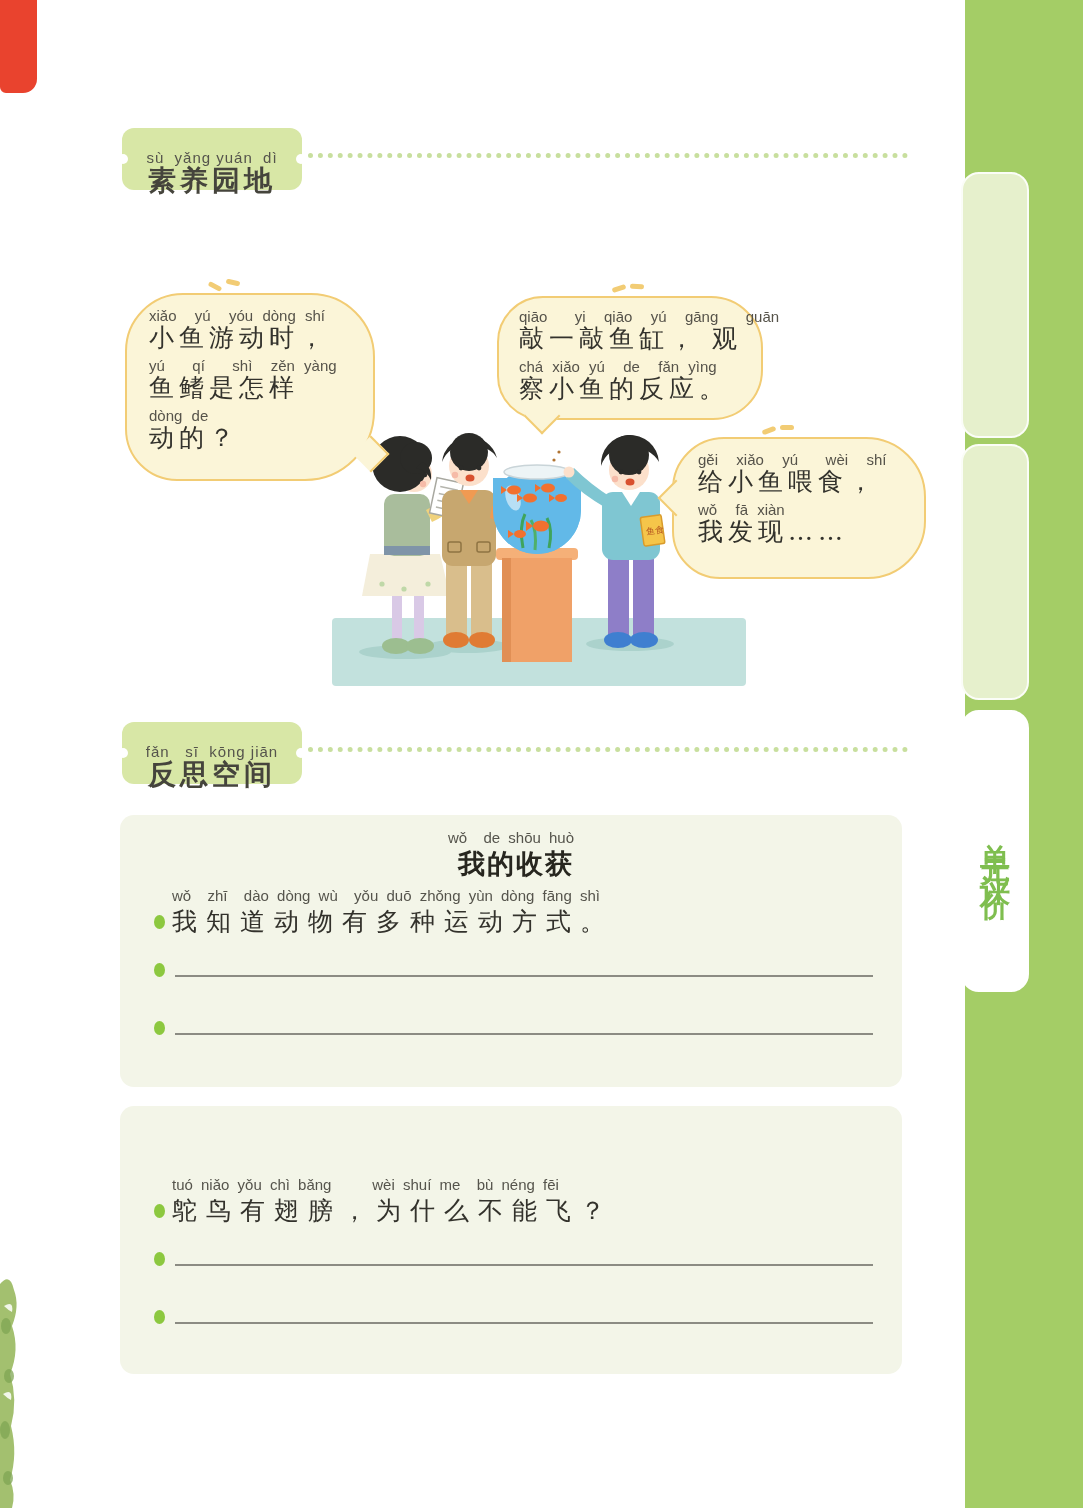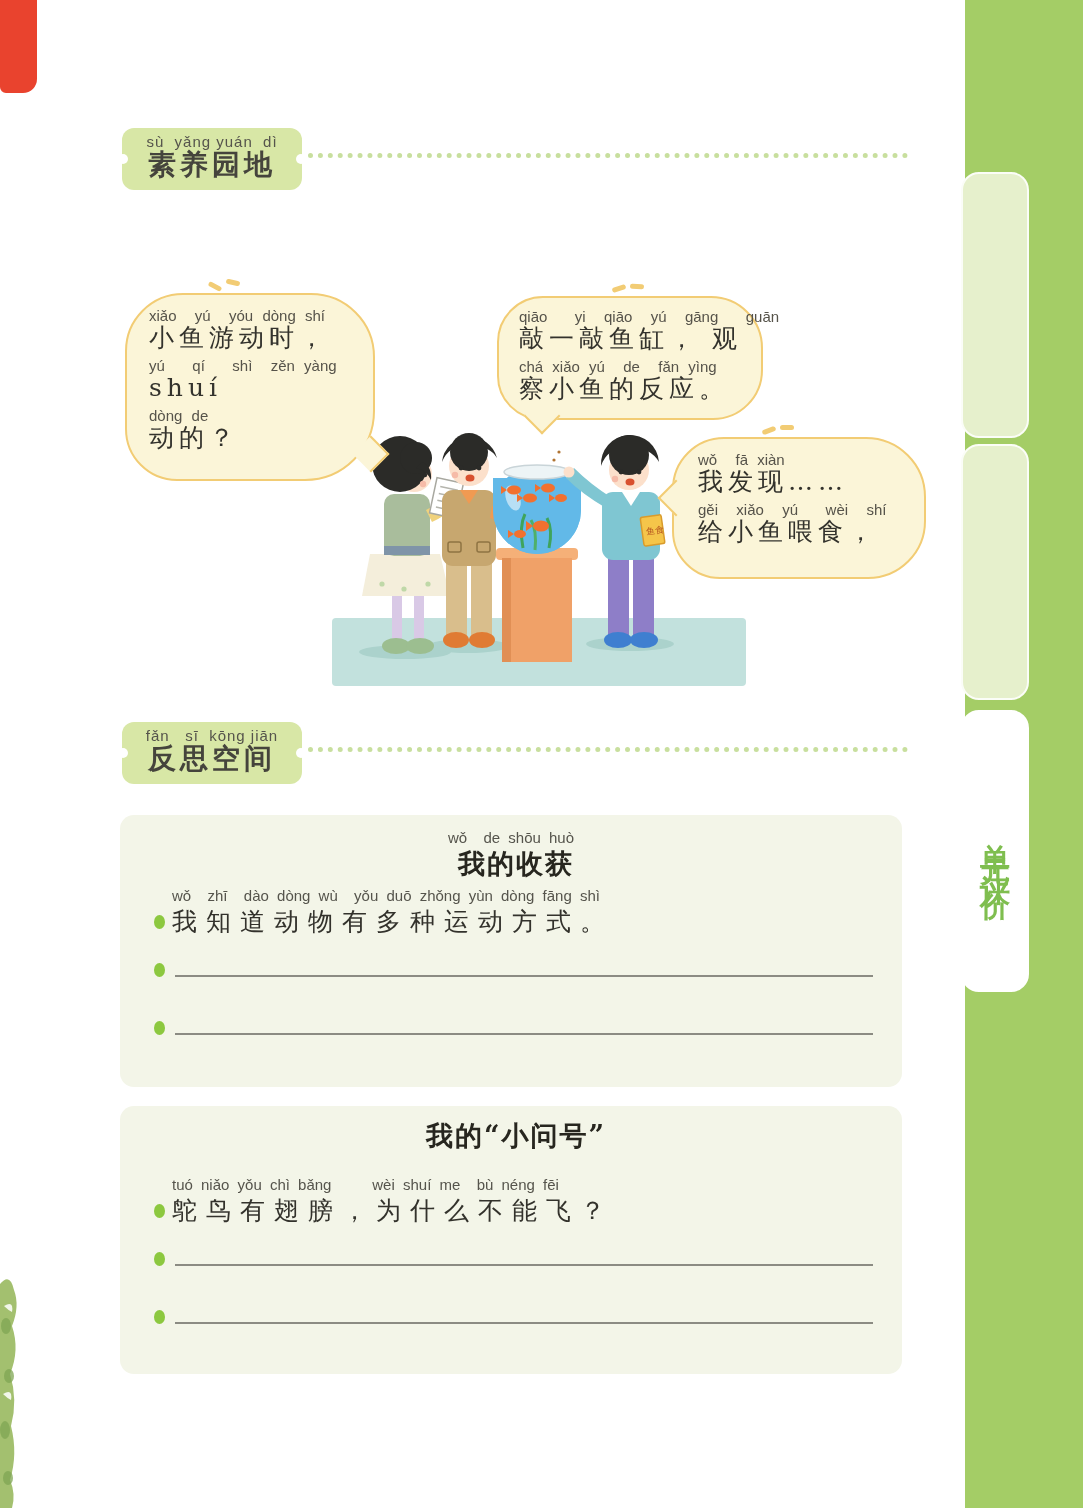--- a/index.html
+++ b/index.html
@@ -23,21 +23,21 @@
 
   
   .badge{position:absolute;left:122px;width:180px;height:62px;background:#D8E7A6;
          border-radius:12px;text-align:center;}
   .badge::before,.badge::after{content:"";position:absolute;top:50%;width:10px;height:10px;
          margin-top:-5px;background:#fff;border-radius:50%;}
   .badge::before{left:-4px;}
   .badge::after{right:-4px;}
   .badge1{top:128px;}
   .badge2{top:722px;}
-  .badge-pinyin{font-size:15px;color:#55544C;padding-top:5px;letter-spacing:1px;white-space:pre;}
+  .badge-pinyin{font-size:15px;color:#55544C;padding-top:21px;letter-spacing:1px;white-space:pre;}
   .badge-hanzi{font-size:28px;font-weight:bold;color:#45443C;letter-spacing:4px;line-height:1.1;}
 
   .dotted{position:absolute;width:600px;border-top:5px dotted #C8DF9E;}
   .d1{left:308px;top:153px;}
   .d2{left:308px;top:747px;}
 
   
   .instruction{position:absolute;left:222px;top:203px;}
   .instruction .py{font-size:17px;color:#4A4A43;word-spacing:6px;white-space:pre;}
   .instruction .hz{font-size:28px;color:#2F2E29;font-family:"DejaVu Serif",serif;
@@ -111,21 +111,21 @@
   <div class="dotted d1"></div>
 
 
   <div class="bubble b1">
     <div class="line">
       <div class="py">xiǎo  yú  yóu dòng shí</div>
       <div class="hz">小鱼游动时，</div>
     </div>
     <div class="line">
       <div class="py">yú   qí   shì  zěn yàng</div>
-      <div class="hz">shuí</div>
+      <div class="hz">鱼鳍是怎样</div>
     </div>
     <div class="line">
       <div class="py">dòng de</div>
       <div class="hz">动的？</div>
     </div>
     <div class="tail tail-right"></div>
   </div>
 
   <div class="bubble b2">
     <div class="line">
@@ -134,26 +134,26 @@
     </div>
     <div class="line">
       <div class="py">chá xiǎo yú  de  fǎn yìng</div>
       <div class="hz">察小鱼的反应。</div>
     </div>
     <div class="tail tail-down"></div>
   </div>
 
   <div class="bubble b3">
     <div class="line">
+      <div class="py">gěi  xiǎo  yú   wèi  shí</div>
+      <div class="hz">给小鱼喂食，</div>
+    </div>
+    <div class="line">
       <div class="py">wǒ  fā xiàn</div>
       <div class="hz">我发现……</div>
-    </div>
-    <div class="line">
-      <div class="py">gěi  xiǎo  yú   wèi  shí</div>
-      <div class="hz">给小鱼喂食，</div>
     </div>
     <div class="tail tail-left"></div>
   </div>
 
   <span class="accent a1a"></span>
   <span class="accent a1b"></span>
   <span class="accent a2a"></span>
   <span class="accent a2b"></span>
   <span class="accent a3a"></span>
   <span class="accent a3b"></span>
@@ -291,21 +291,20 @@
       <span class="blank-line"></span>
     </div>
     <div class="blank-row" style="top:204px;">
       <span class="dot"></span>
       <span class="blank-line"></span>
     </div>
   </div>
 
   <div class="rbox box2">
     <div class="title" style="top:12px;">
-      <div class="hz">我的“小问号”</div>
     </div>
     <div class="bullet-row" style="top:70px;">
       <div class="py">tuó niǎo yǒu chì bǎng     wèi shuí me  bù néng fēi</div>
       <div class="hz-line">
         <span class="dot"></span>
         <span class="hz">鸵鸟有翅膀，为什么不能飞？</span>
       </div>
     </div>
     <div class="blank-row" style="top:144px;">
       <span class="dot"></span>

